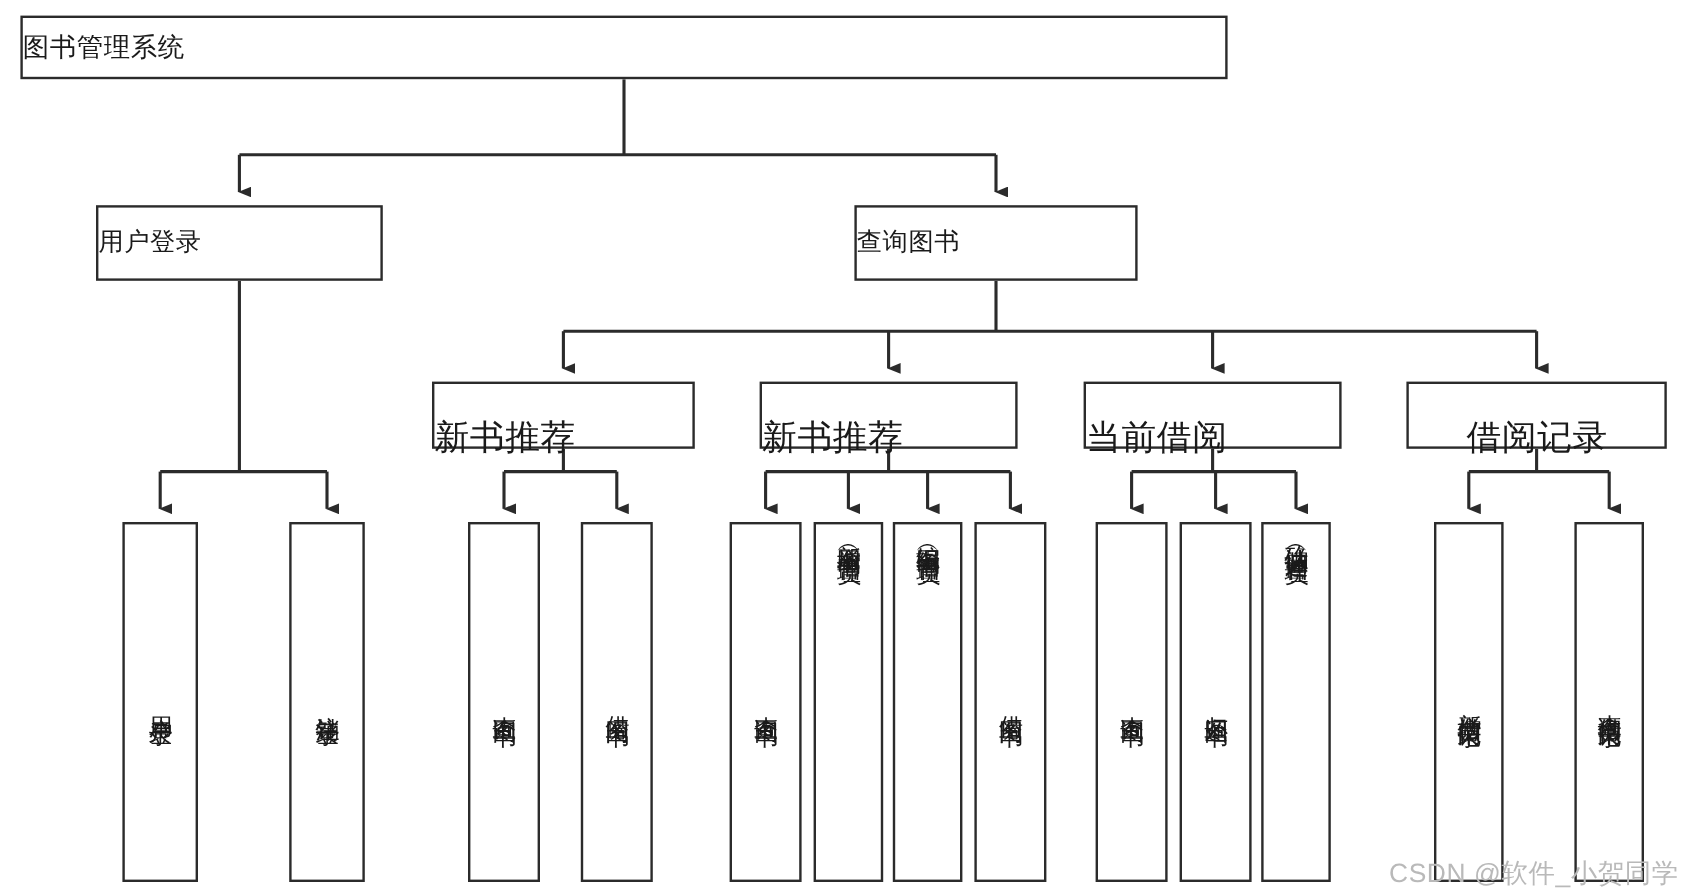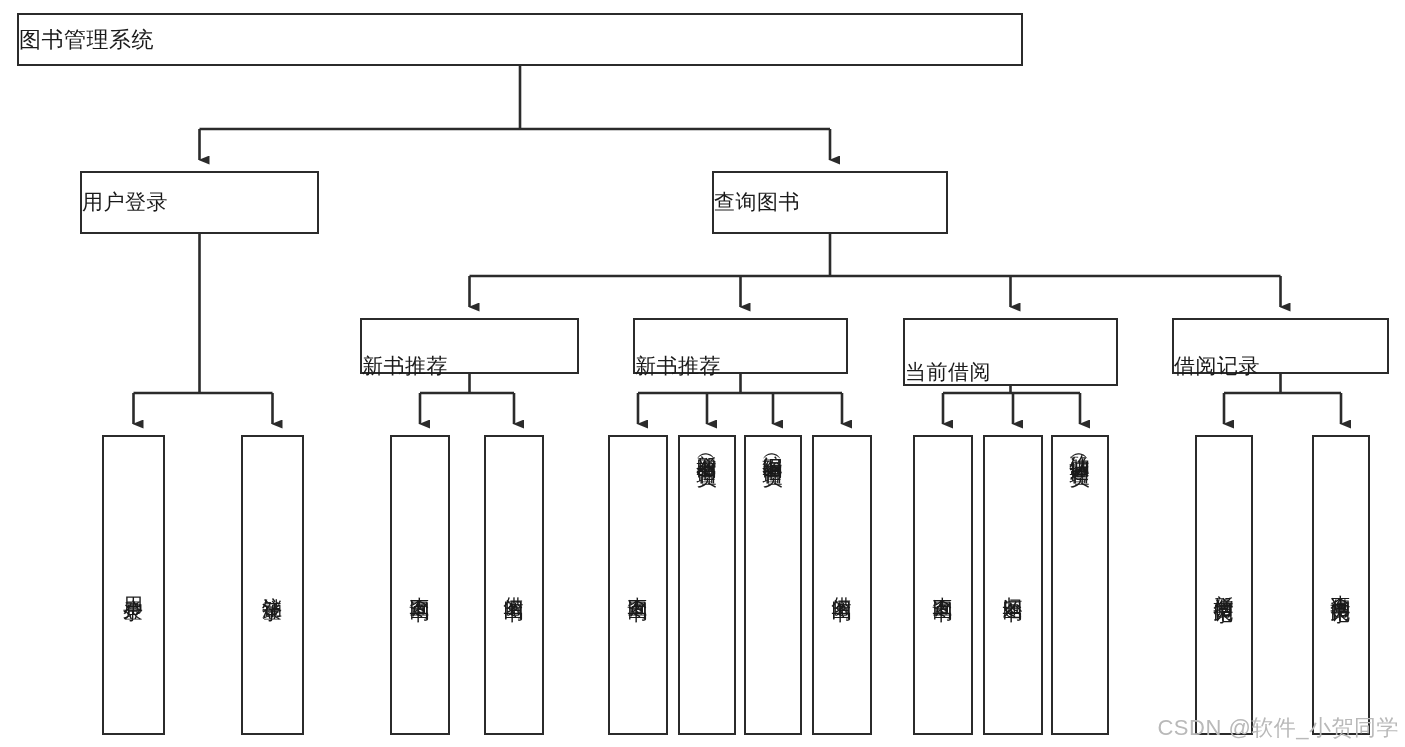--- a/index.html
+++ b/index.html
@@ -39,21 +39,21 @@
   }
   .node .label {
     font-size: 21px;
     line-height: 1.15;
     letter-spacing: 0.5px;
     white-space: nowrap;
     color: #1a1a1a;
   }
   .node.root .label { font-size: 22px; }
   .node.level2 .label { font-size: 21px; }
-  .node.level3 .label { font-size: 21px; margin-top: 40px; }
+  .node.level3 .label { font-size: 29px; margin-top: 40px; }
 
   
   .node.leaf {
     align-items: flex-start;
     justify-content: center;
     padding-top: 0;
   }
   .node.leaf .label {
     writing-mode: vertical-rl;
     text-orientation: upright;
@@ -137,24 +137,24 @@
       </div>
       <div class="node level2" style="left: 712px; top: 171px; width: 236px; height: 63px;">
         <span class="label">查询图书</span>
       </div>
       <div class="node level3" style="left: 360px; top: 318px; width: 219px; height: 56px;">
         <span class="label">新书推荐</span>
       </div>
       <div class="node level3" style="left: 633px; top: 318px; width: 215px; height: 56px;">
         <span class="label">新书推荐</span>
       </div>
-      <div class="node level3" style="left: 903px; top: 318px; width: 215px; height: 68px;">
+      <div class="node level3" style="left: 903px; top: 318px; width: 215px; height: 56px;">
         <span class="label">当前借阅</span>
       </div>
-      <div class="node level3" style="left: 1172px; top: 318px; width: 217px; height: 56px;">
+      <div class="node level3" style="left: 1172px; top: 318px; width: 217px; height: 56px; padding-left: 48px;">
         <span class="label">借阅记录</span>
       </div>
       <div class="node leaf mid" style="left: 102px; top: 435px; width: 63px; height: 300px;">
         <span class="label">用户登录</span>
       </div>
       <div class="node leaf mid" style="left: 241px; top: 435px; width: 63px; height: 300px;">
         <span class="label">注销登录</span>
       </div>
       <div class="node leaf mid" style="left: 390px; top: 435px; width: 60px; height: 300px;">
         <span class="label">查询图书</span>

